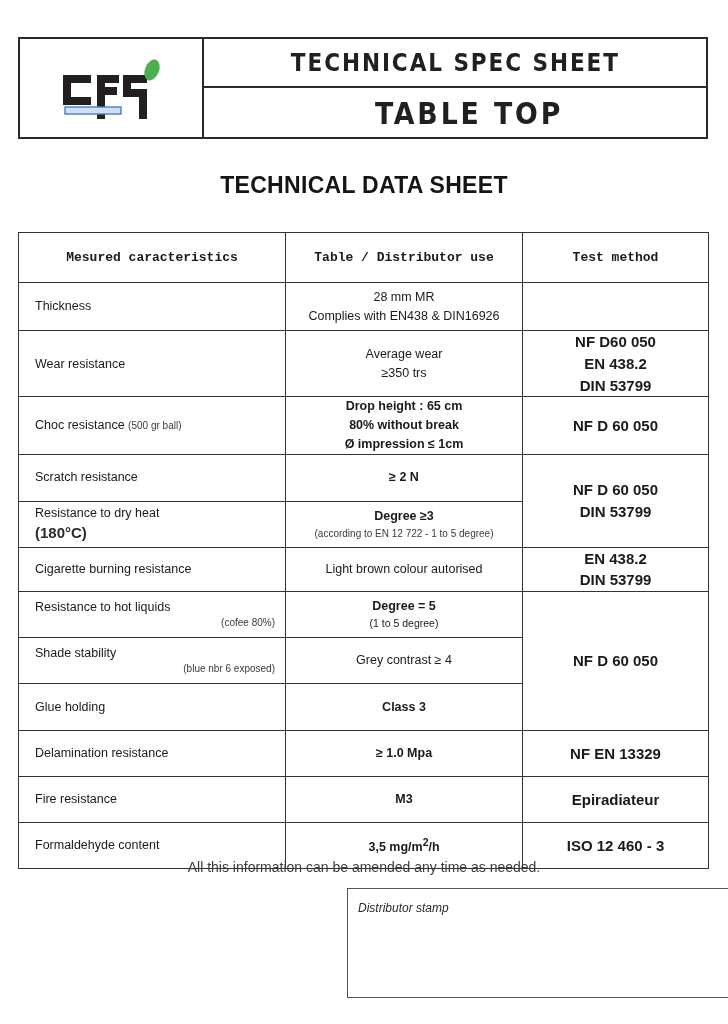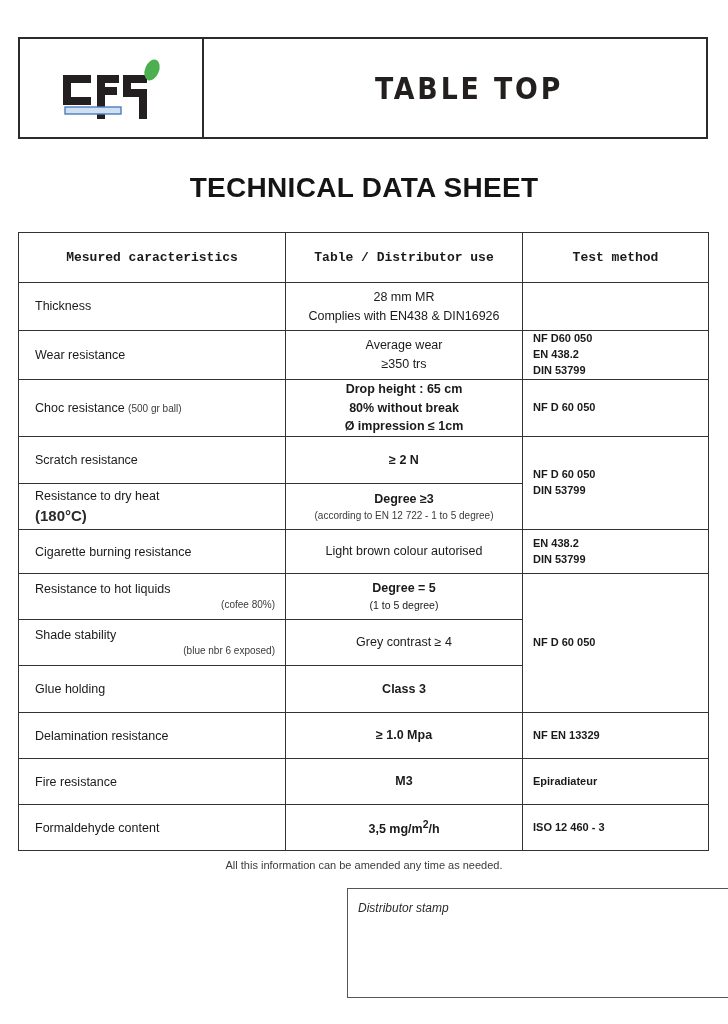--- a/index.html
+++ b/index.html
@@ -74,21 +74,21 @@
   }
   .logo-svg { display: block; }
 
   
   .page-title {
     position: absolute;
     left: 0;
     top: 172px;
     width: 728px;
     text-align: center;
-    font-size: 28px;
+    font-size: 23px;
     font-weight: bold;
     letter-spacing: 0.3px;
     color: #151515;
   }
 
   
   .spec-table {
     position: absolute;
     left: 18px;
     top: 232px;
@@ -119,23 +119,23 @@
   td.c-char {
     text-align: left;
     padding-left: 16px;
     line-height: 1.45;
   }
   td.c-val {
     text-align: center;
     line-height: 1.5;
   }
   td.c-test {
-    text-align: left;
-    font-weight: bold;
-    font-size: 11px;
+    text-align: center;
+    font-weight: bold;
+    font-size: 15px;
     line-height: 1.45;
     margin-top: 17px;
   }
 
   .sub {
     font-size: 10px;
     color: #3a3a3a;
     text-align: right;
   }
   .sub-b {
@@ -154,21 +154,21 @@
     color: #3a3a3a;
   }
 
   
   .footer-note {
     position: absolute;
     left: 0;
     top: 859px;
     width: 728px;
     text-align: center;
-    font-size: 11px;
+    font-size: 14px;
     color: #3b3b3b;
   }
   .stamp-box {
     position: absolute;
     left: 347px;
     top: 888px;
     width: 421px;
     height: 110px;
     border: 1px solid #555555;
     box-sizing: border-box;
@@ -198,20 +198,23 @@
         <path d="M66 18 L90 18 L90 26 L74 26 L74 32 L90 32 L90 62 L82 62 L82 40 L66 40 Z" fill="#231f20"></path>
 
         <ellipse cx="95" cy="13" rx="7" ry="11" fill="#4caf50" transform="rotate(22 95 13)"></ellipse>
 
         <rect x="8" y="50" width="56" height="7" fill="#cfe0f5" stroke="#4a7ebb" stroke-width="1.4"></rect>
       </svg>
     </div>
   </div>
 
   <div class="title-cell">
+    <div class="title-row-1">
+      <span class="techno techno-1">TECHNICAL SPEC SHEET</span>
+    </div>
     <div class="title-row-2">
       <span class="techno techno-2">TABLE TOP</span>
     </div>
   </div>
 
 </div>
 
 <div class="page-title">TECHNICAL DATA SHEET</div>
 
 <table class="spec-table">

